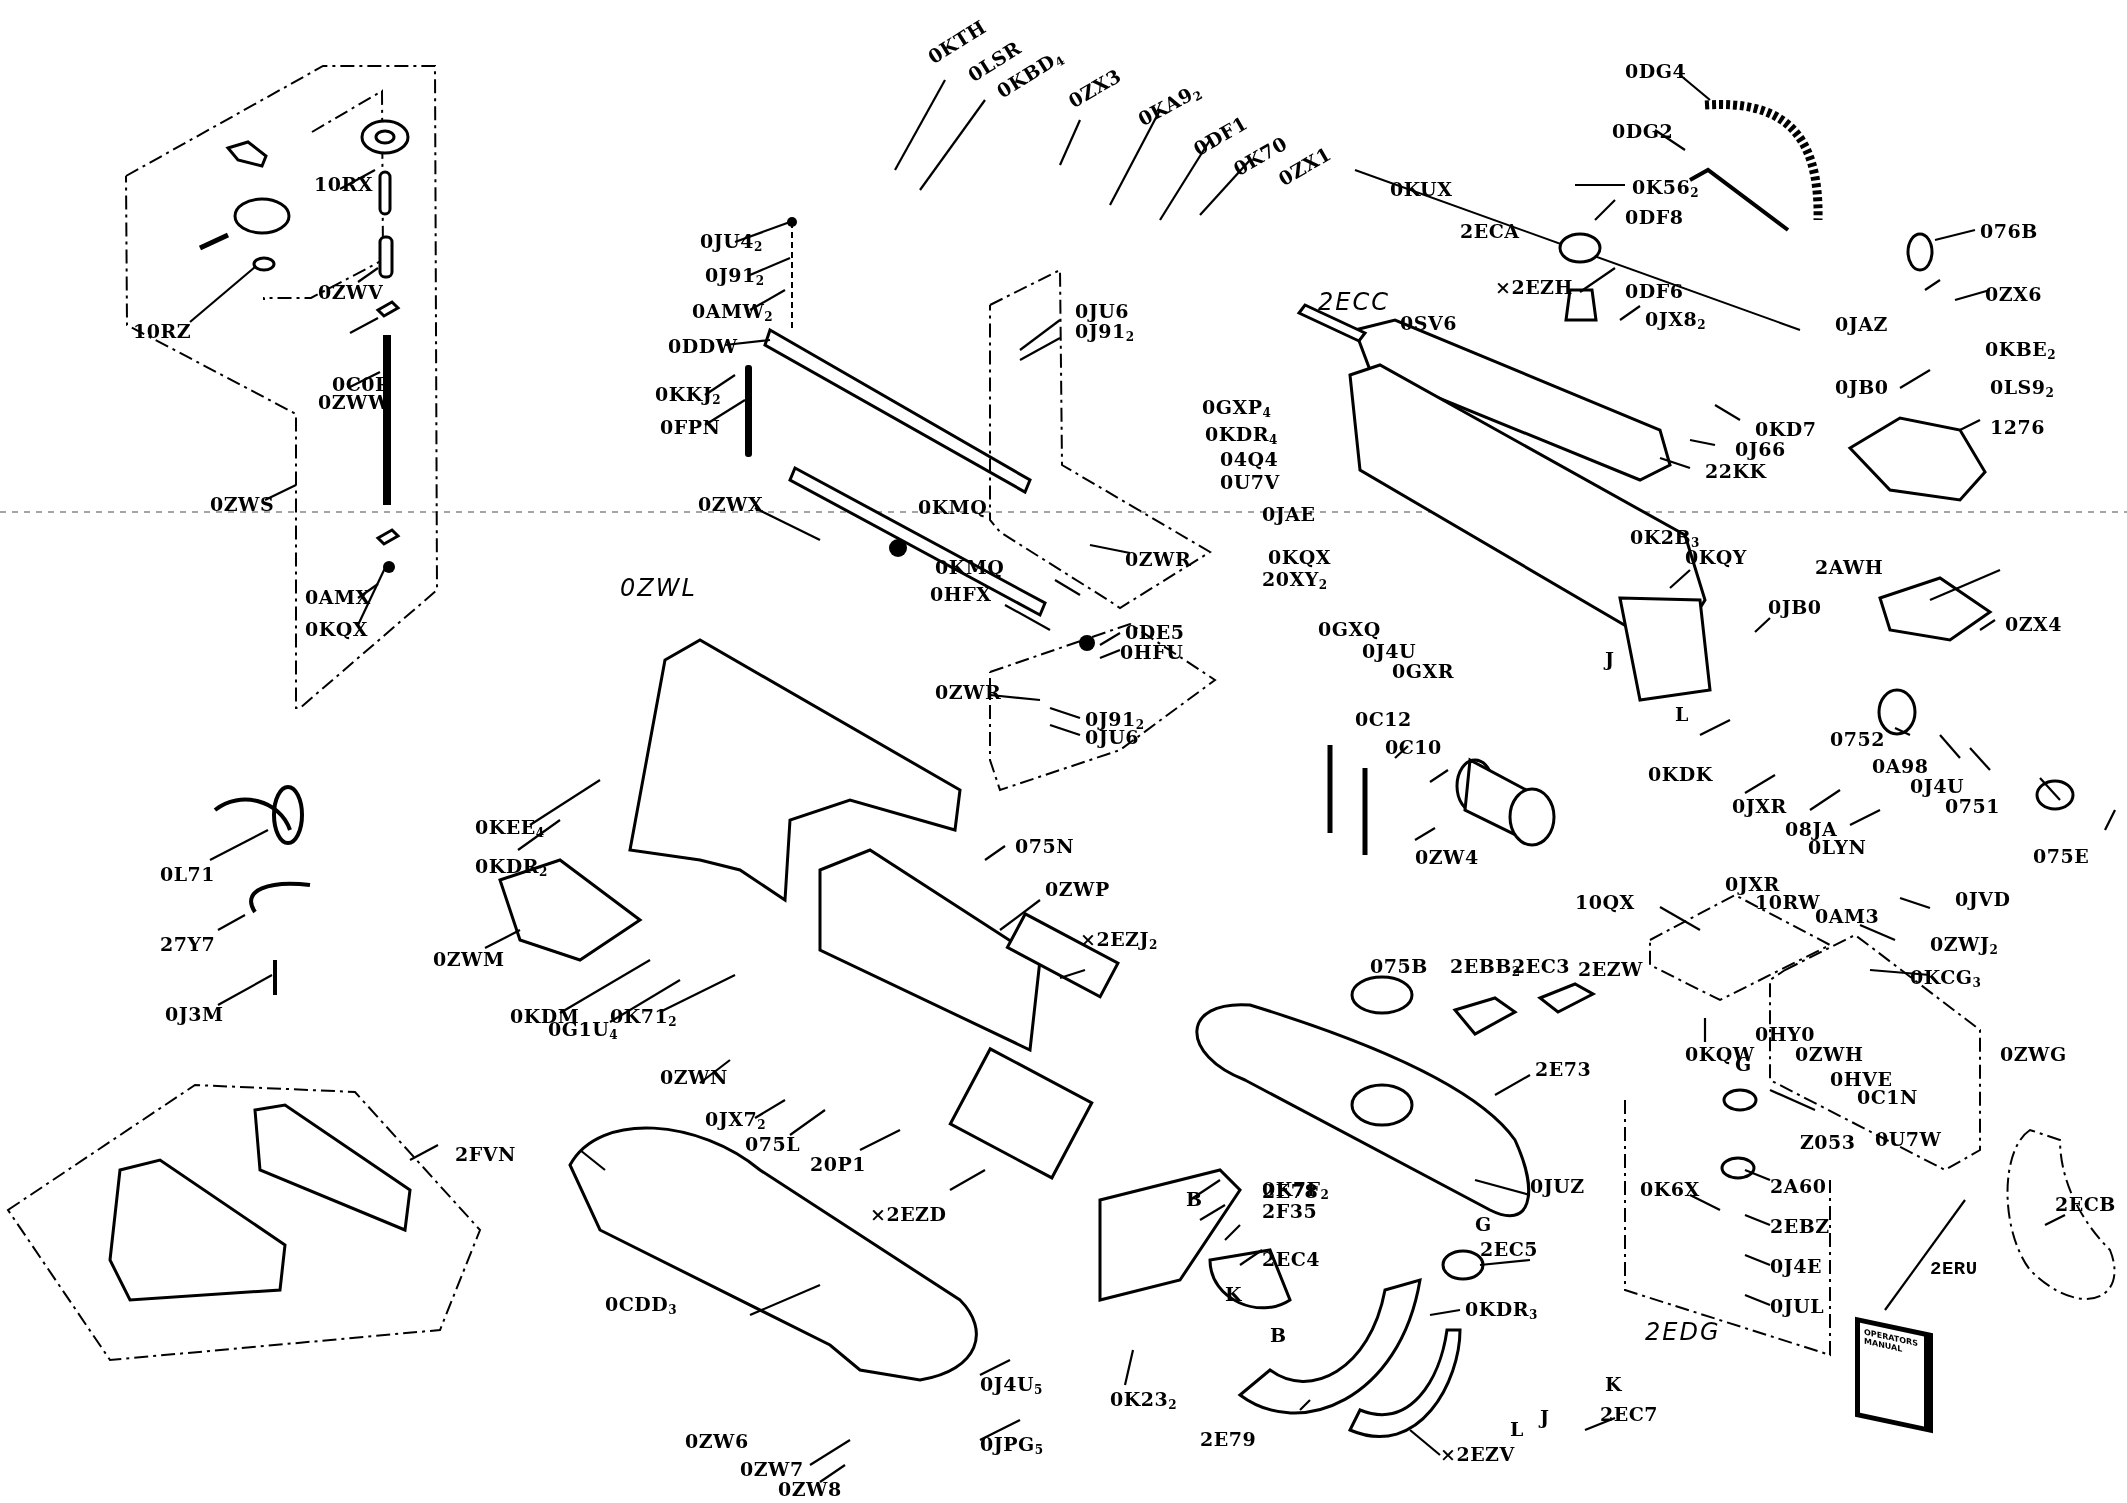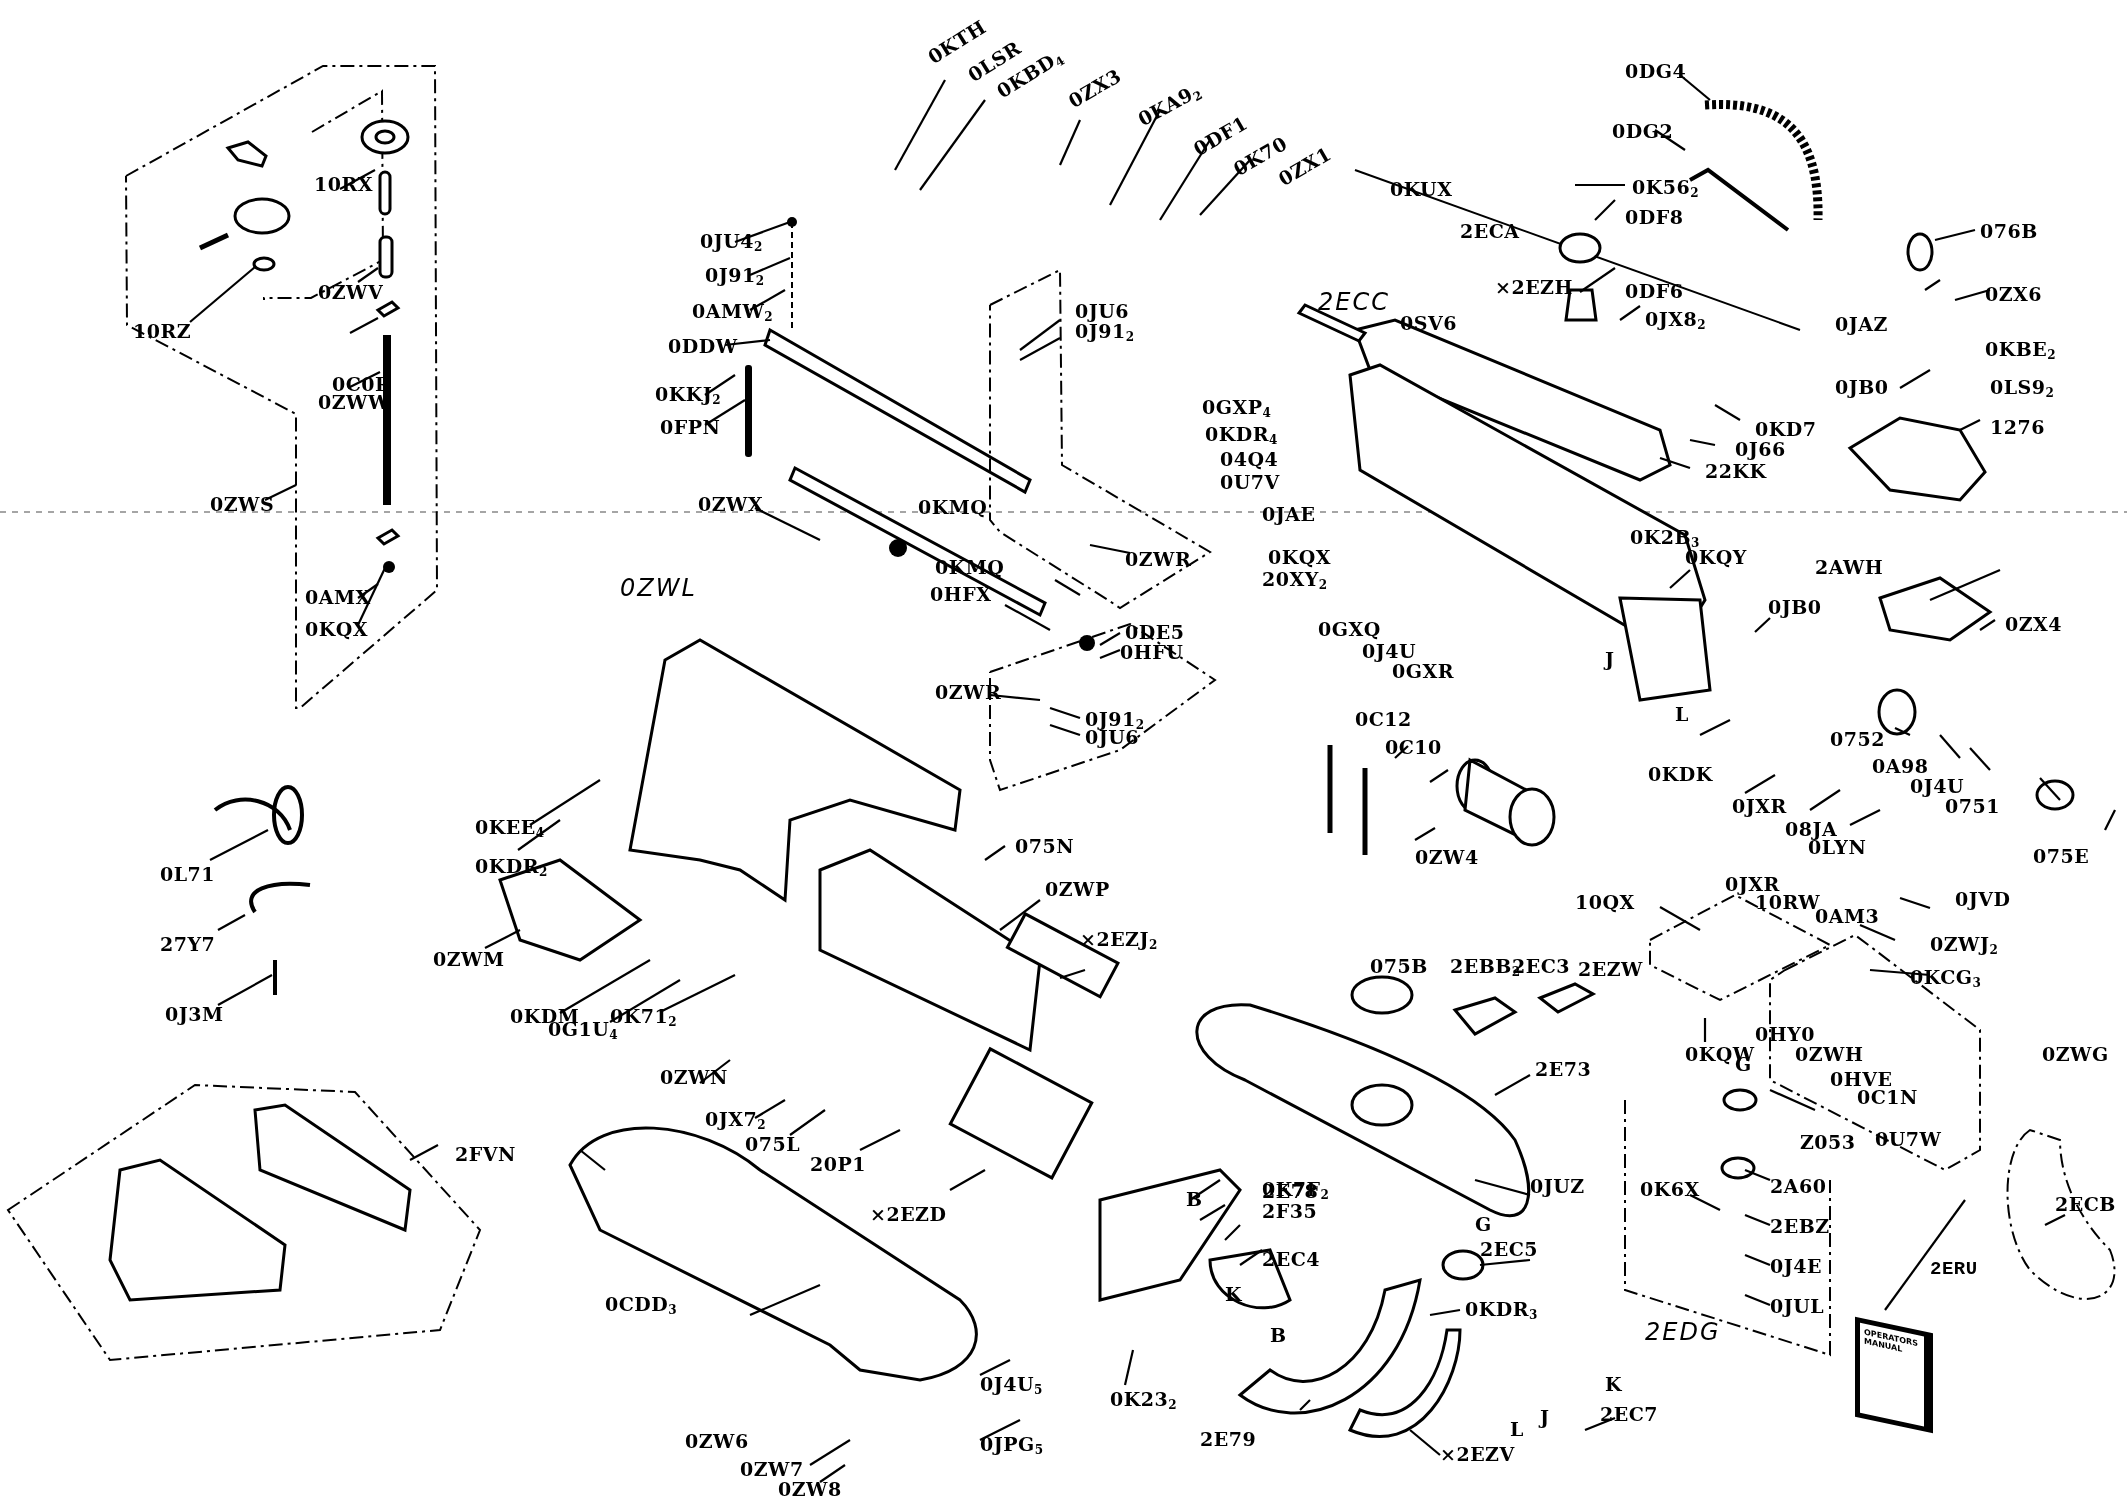--- a/index.html
+++ b/index.html
@@ -287,21 +287,21 @@
       <span class="lbl" style="left: 1755px; top: 893px;"><span>10RW</span></span>
       <span class="lbl" style="left: 1815px; top: 907px;"><span>0AM3</span></span>
       <span class="lbl" style="left: 1955px; top: 890px;"><span>0JVD</span></span>
       <span class="lbl" style="left: 1930px; top: 935px;"><span>0ZWJ</span><sub>2</sub></span>
       <span class="lbl" style="left: 1910px; top: 968px;"><span>0KCG</span><sub>3</sub></span>
       <span class="lbl" style="left: 1685px; top: 1045px;"><span>0KQW</span></span>
       <span class="lbl" style="left: 1755px; top: 1025px;"><span>0HY0</span></span>
       <span class="lbl" style="left: 1795px; top: 1045px;"><span>0ZWH</span></span>
       <span class="lbl" style="left: 1830px; top: 1070px;"><span>0HVE</span></span>
       <span class="lbl" style="left: 1857px; top: 1088px;"><span>0C1N</span></span>
-      <span class="lbl" style="left: 2000px; top: 1045px; margin-left: 42px;"><span>0ZWG</span></span>
+      <span class="lbl" style="left: 2000px; top: 1045px;"><span>0ZWG</span></span>
       <span class="lbl" style="left: 1875px; top: 1130px;"><span>0U7W</span></span>
       <span class="lbl" style="left: 1800px; top: 1133px;"><span>Z053</span></span>
       <span class="lbl" style="left: 1640px; top: 1180px;"><span>0K6X</span></span>
       <span class="lbl" style="left: 1770px; top: 1177px;"><span>2A60</span></span>
       <span class="lbl" style="left: 1770px; top: 1217px;"><span>2EBZ</span></span>
       <span class="lbl" style="left: 1770px; top: 1257px;"><span>0J4E</span></span>
       <span class="lbl" style="left: 1770px; top: 1297px;"><span>0JUL</span></span>
       <span class="lbl" style="left: 1930px; top: 1260px; font-family: Liberation Mono, monospace;"><span>2ERU</span></span>
       <span class="lbl" style="left: 2055px; top: 1195px;"><span>2ECB</span></span>
       <span class="lbl" style="left: 1370px; top: 957px;"><span>075B</span></span>

